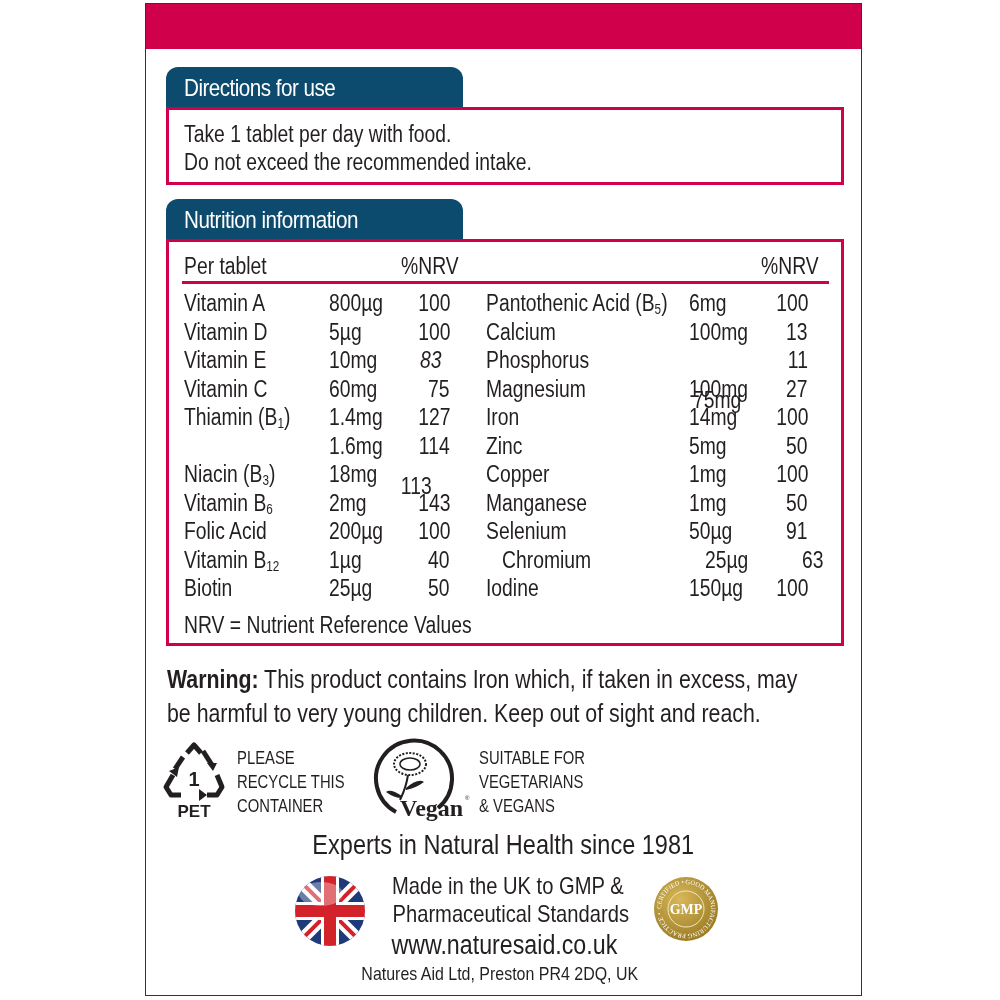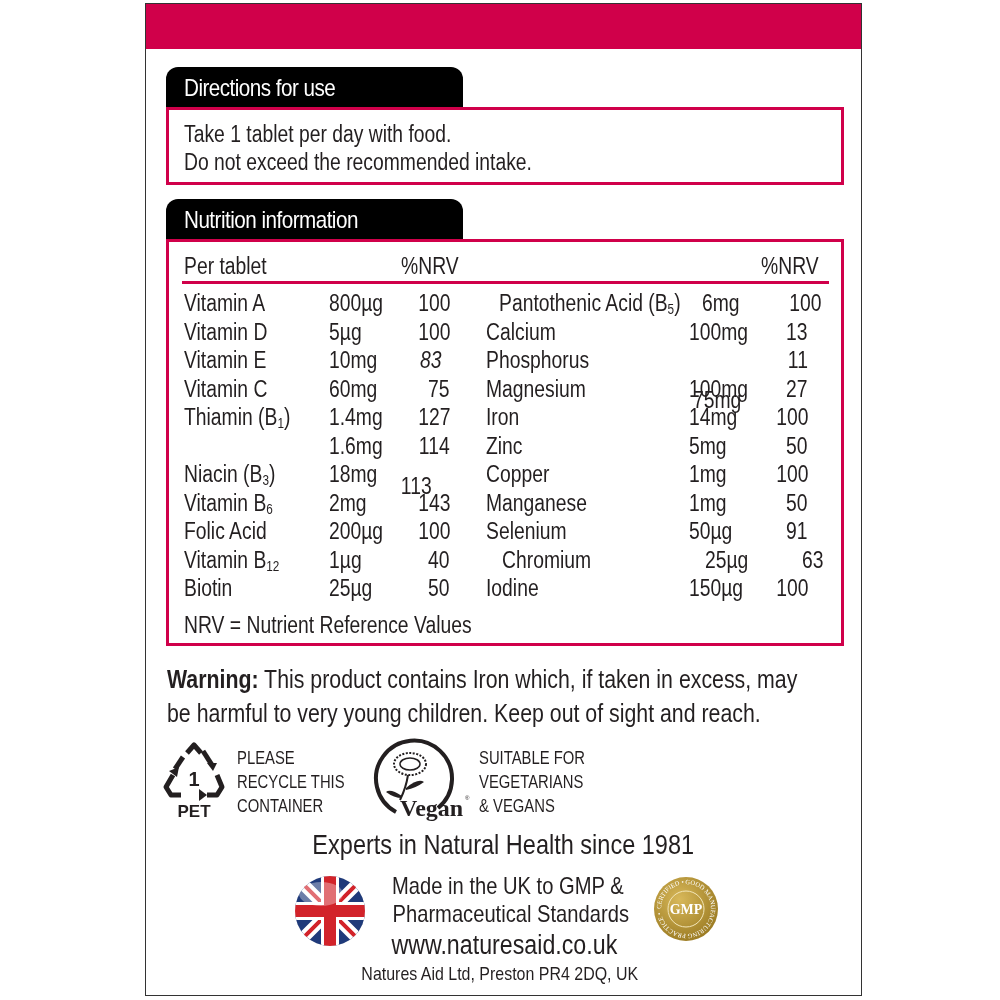--- a/index.html
+++ b/index.html
@@ -2,21 +2,21 @@
 <html><head>
 <meta charset="utf-8">
 <style>
   html, body { margin: 0; padding: 0; background: #ffffff; }
   body { width: 1000px; height: 1000px; position: relative; overflow: hidden;
          font-family: "Liberation Sans", sans-serif; color: #231f20; }
   .panel { position: absolute; left: 145px; top: 3px; width: 717px; height: 993px;
            border: 1.5px solid #333; box-sizing: border-box; background: #fff; }
   .topbar { position: absolute; left: 0; top: 0; right: 0; height: 45px; background: #d0004a; }
 
-  .tab { position: absolute; background: #000000; color: #fff; border-radius: 12px 12px 0 0;
+  .tab { position: absolute; background: #0c4a6e; color: #fff; border-radius: 12px 12px 0 0;
          font-size: 24px; letter-spacing: -0.6px; padding-left: 18px; box-sizing: border-box;
          transform-origin: left center; }
   .tab span { display: inline-block; transform: scaleX(0.86); transform-origin: left center; }
   .box { position: absolute; border: 3px solid #d0004a; box-sizing: border-box; background: #fff; }
 
   .cond { display: inline-block; transform: scaleX(0.84); transform-origin: left center; white-space: nowrap; }
   .txt { position: absolute; font-size: 23px; line-height: 28px; white-space: nowrap; color: #231f20; }
 
   .row { position: absolute; font-size: 23px; line-height: 28px; height: 28px; white-space: nowrap; }
   .c { position: absolute; top: 0; }
@@ -113,21 +113,21 @@
       <span class="c" style="left: 329px;"><span class="cond">1µg</span></span>
       <span class="c r" style="left: 390px; width: 60px;"><span class="cond" style="transform-origin:right center;">40</span></span>
     </div>
     <div class="row" style="left: 0px; width: 1000px; top: 574px;">
       <span class="c" style="left: 184px;"><span class="cond"><span>Biotin</span><sub></sub><span></span></span></span>
       <span class="c" style="left: 329px;"><span class="cond">25µg</span></span>
       <span class="c r" style="left: 390px; width: 60px;"><span class="cond" style="transform-origin:right center;">50</span></span>
     </div>
   </div>
 <div id="right-rows">
-    <div class="row" style="left: 13px; width: 804px; top: 289px;">
+    <div class="row" style="left: 0px; width: 804px; top: 289px;">
       <span class="c" style="left: 486px;"><span class="cond"><span>Pantothenic Acid (B</span><sub>5</sub><span>)</span></span></span>
       <span class="c" style="left: 689px;"><span class="cond">6mg</span></span>
       <span class="c r" style="left: 748px; width: 60px;"><span class="cond" style="transform-origin:right center;">100</span></span>
     </div>
     <div class="row" style="left: 0px; width: 1000px; top: 317.5px;">
       <span class="c" style="left: 486px;"><span class="cond"><span>Calcium</span><sub></sub><span></span></span></span>
       <span class="c" style="left: 689px;"><span class="cond">100mg</span></span>
       <span class="c r" style="left: 748px; width: 60px;"><span class="cond" style="transform-origin:right center;">13</span></span>
     </div>
     <div class="row" style="left: 0px; width: 1000px; top: 346px;">

